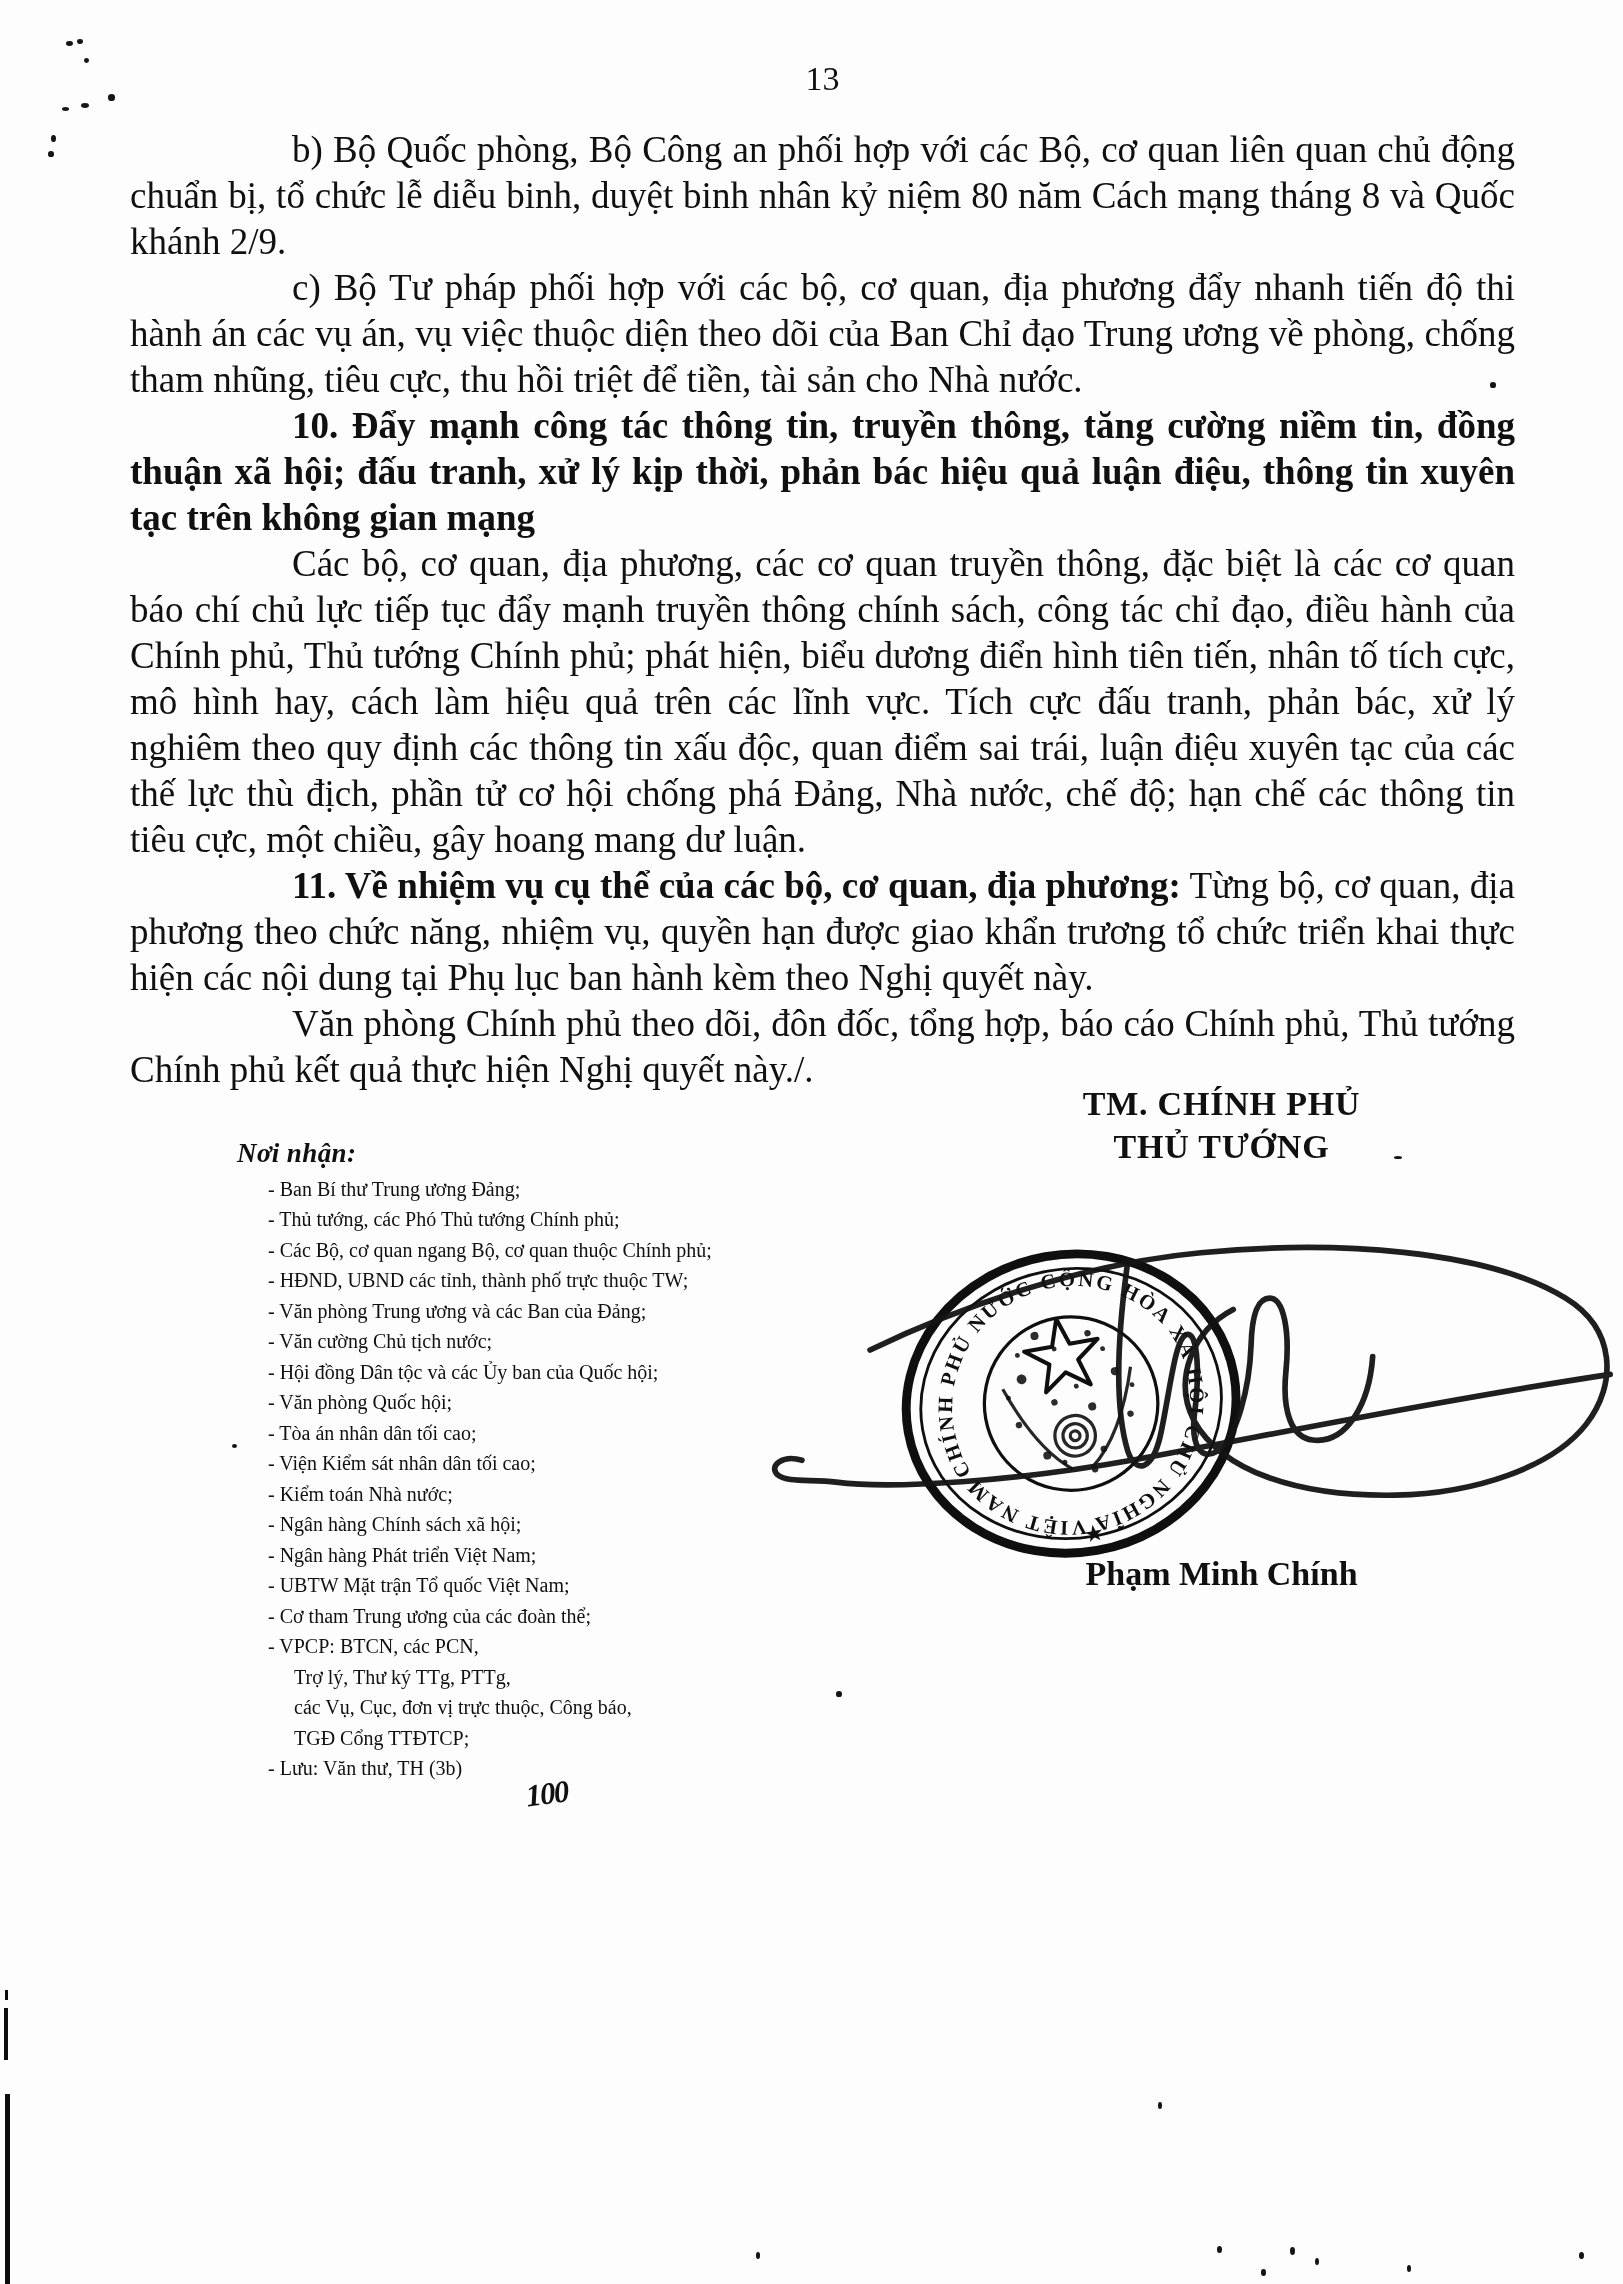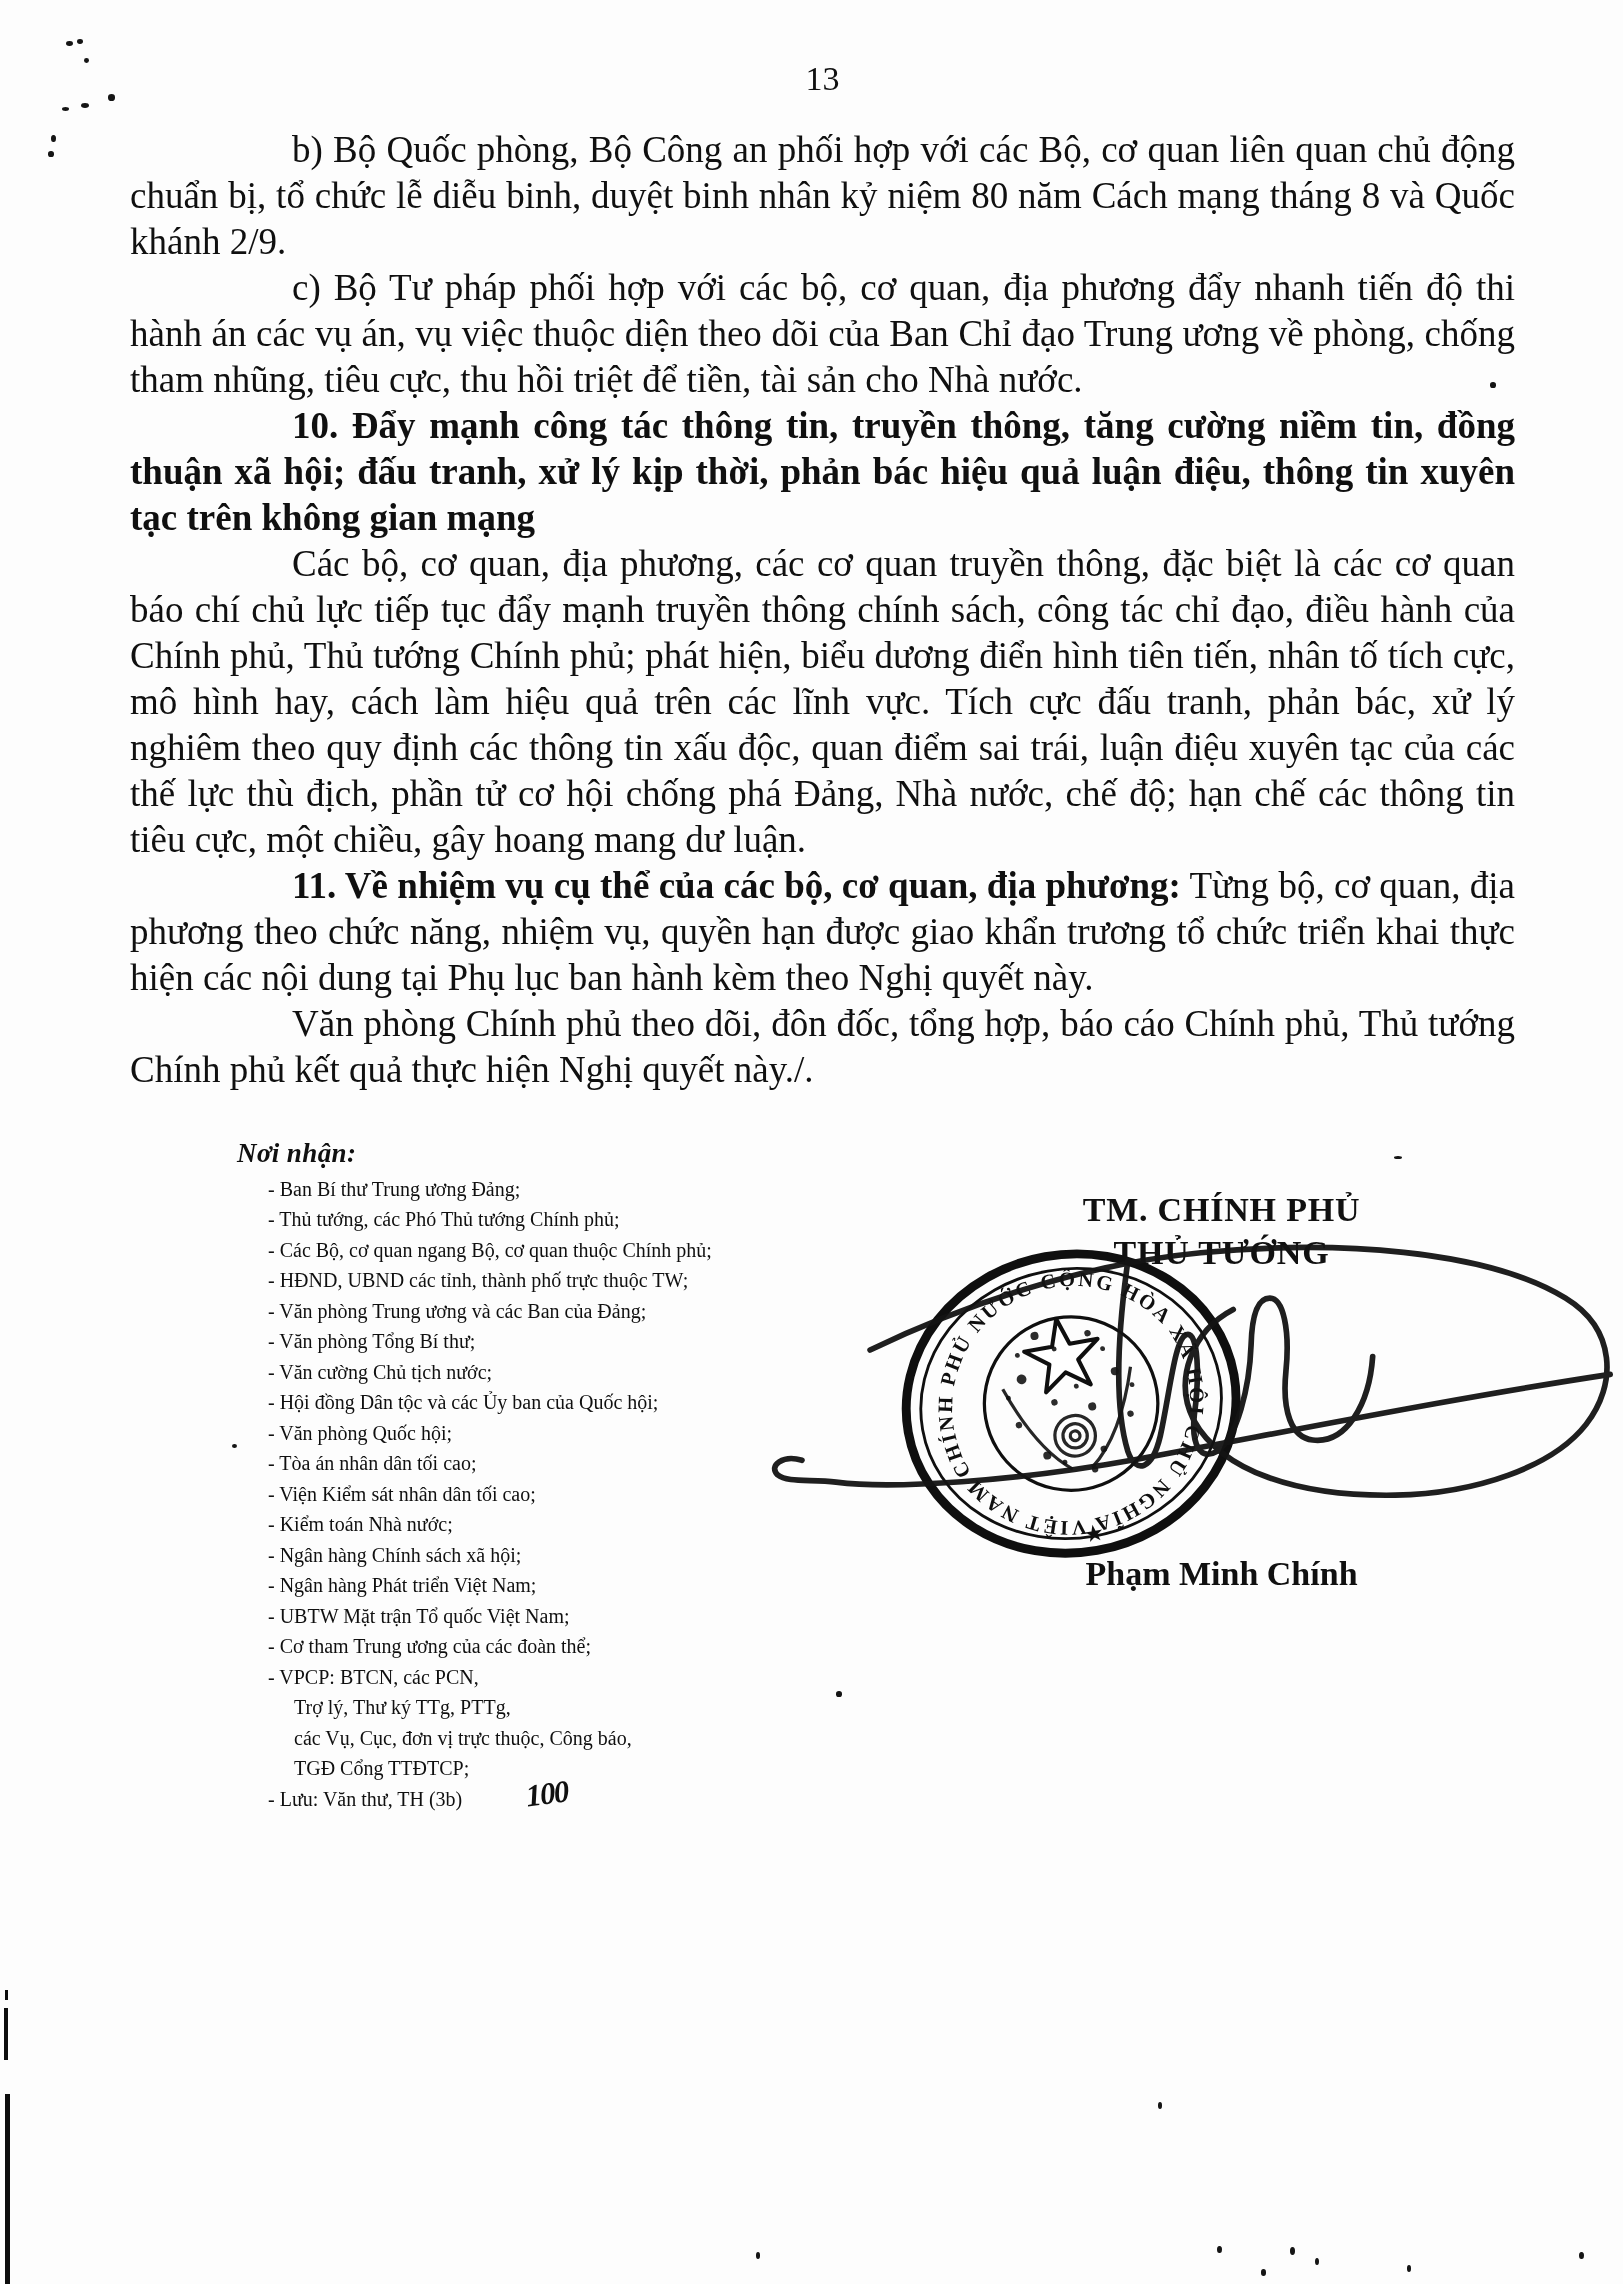--- a/index.html
+++ b/index.html
@@ -30,21 +30,21 @@
   }
   .recipient-item { font-size:20px; line-height:30.5px; white-space:nowrap;margin-left:31px; }
   .recipient-item.indent { padding-left:26px; }
   .handwritten {
     position:absolute; left:526px; top:1776px;
     font-size:31px; font-style:italic; font-weight:bold;
     letter-spacing:-1.6px;
     transform:rotate(-7deg);
   }
   .sig-title {
-    position:absolute; left:1031px; top:1188px; width:381px;
+    position:absolute; left:1031px; top:1082px; width:381px;
     text-align:center; font-weight:bold; font-size:34px; line-height:43px;
     letter-spacing:0.8px;
   }
   .signer-name {
     position:absolute; left:1031px; top:1555px; width:381px;
     text-align:center; font-weight:bold; font-size:34px;
   }
   .seal-signature { position:absolute; left:730px; top:1209px; }
   .speck { position:absolute; background:#151515; border-radius:50%; }
   .edge-line { position:absolute; background:#0d0d0d; }
@@ -64,21 +64,20 @@
 </div>
 
 <div class="recipients">
   <div class="recipients-label">Nơi nhận:</div>
   <div>
       <div class="recipient-item">- Ban Bí thư Trung ương Đảng;</div>
       <div class="recipient-item">- Thủ tướng, các Phó Thủ tướng Chính phủ;</div>
       <div class="recipient-item">- Các Bộ, cơ quan ngang Bộ, cơ quan thuộc Chính phủ;</div>
       <div class="recipient-item">- HĐND, UBND các tỉnh, thành phố trực thuộc TW;</div>
       <div class="recipient-item">- Văn phòng Trung ương và các Ban của Đảng;</div>
-      <div class="recipient-item">- Văn phòng Tổng Bí thư;</div>
       <div class="recipient-item">- Văn cường Chủ tịch nước;</div>
       <div class="recipient-item">- Hội đồng Dân tộc và các Ủy ban của Quốc hội;</div>
       <div class="recipient-item">- Văn phòng Quốc hội;</div>
       <div class="recipient-item">- Tòa án nhân dân tối cao;</div>
       <div class="recipient-item">- Viện Kiểm sát nhân dân tối cao;</div>
       <div class="recipient-item">- Kiểm toán Nhà nước;</div>
       <div class="recipient-item">- Ngân hàng Chính sách xã hội;</div>
       <div class="recipient-item">- Ngân hàng Phát triển Việt Nam;</div>
       <div class="recipient-item">- UBTW Mặt trận Tổ quốc Việt Nam;</div>
       <div class="recipient-item">- Cơ tham Trung ương của các đoàn thể;</div>

